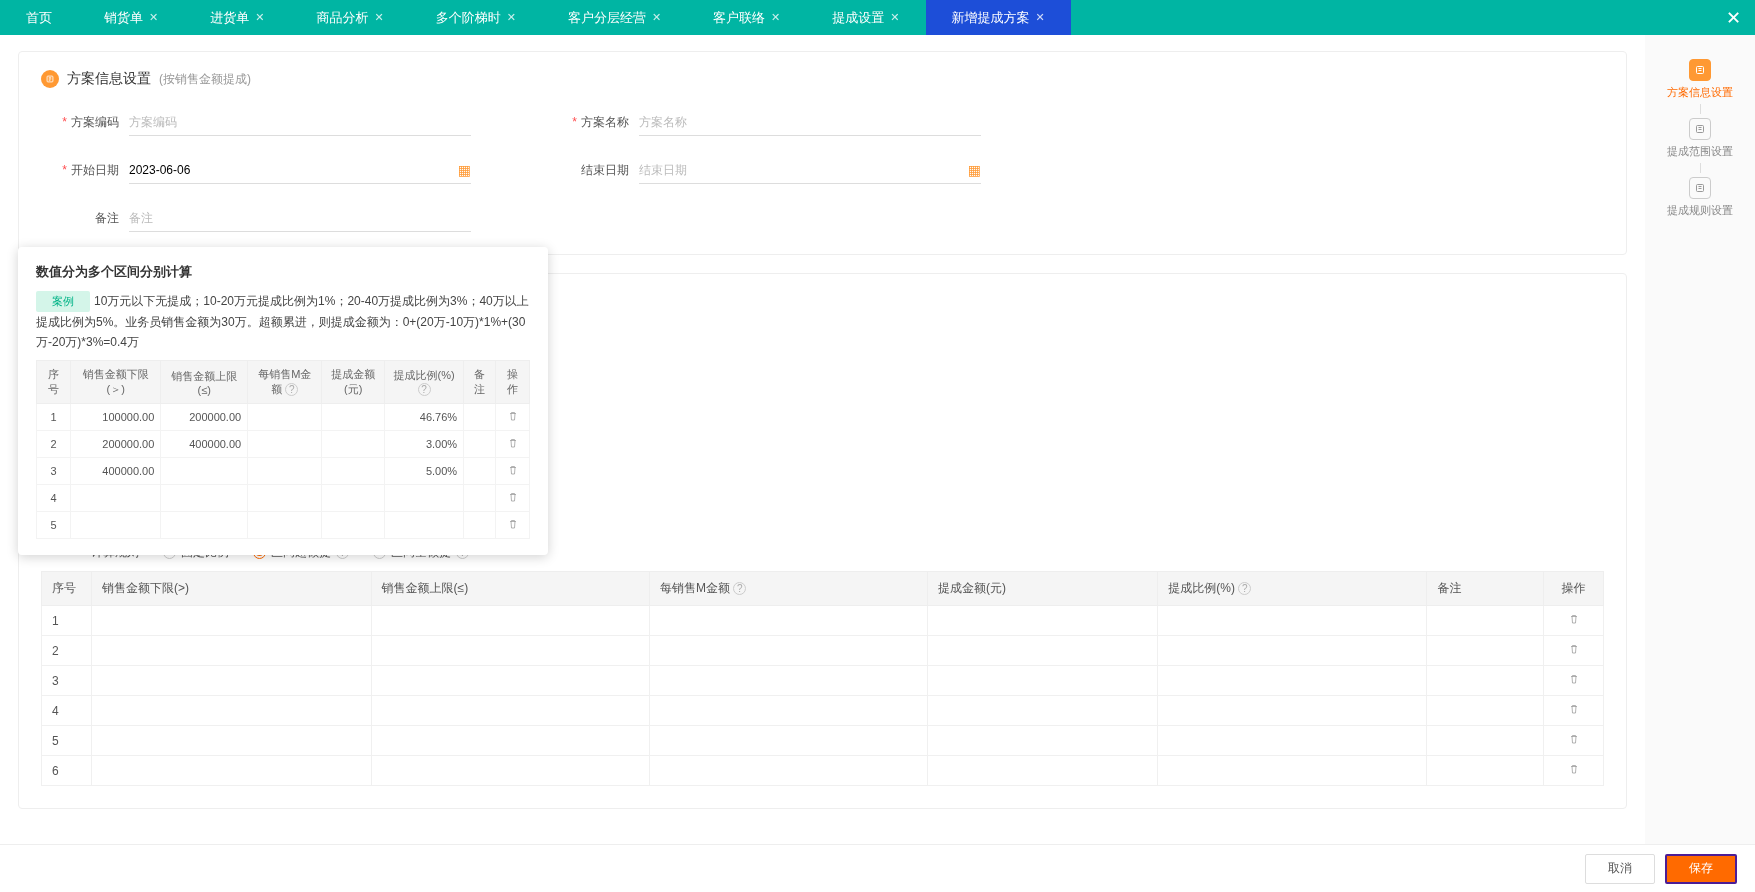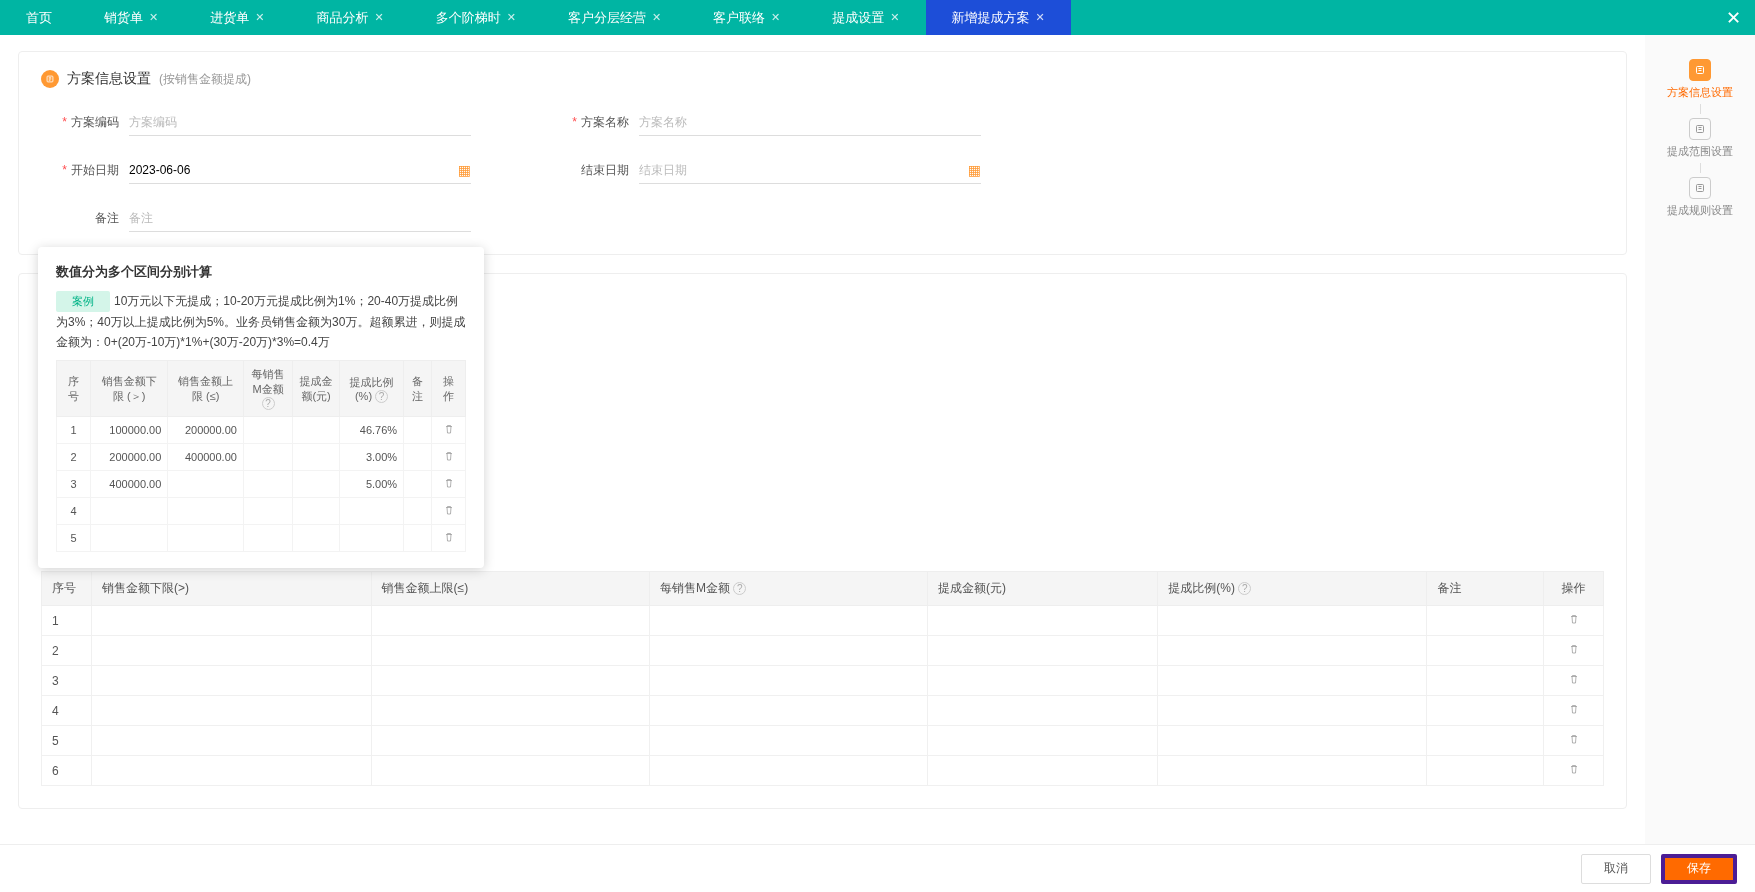--- a/index.html
+++ b/index.html
@@ -58,24 +58,24 @@
 .side-icon.grey svg { stroke: #999; }
 .side-label { font-size: 11px; text-align: center; }
 .side-label.active { color: #ff6a00; }
 .side-label.grey { color: #888; }
 .side-connector { width: 1px; height: 10px; background: #ddd; }
 
 
 .bottom-bar { position: absolute; left: 0; right: 0; bottom: 0; height: 48px; border-top: 1px solid #eee; background: #fff; display: flex; justify-content: flex-end; align-items: center; padding: 0 18px; gap: 10px; }
 .btn { height: 30px; padding: 0 22px; border-radius: 2px; font-size: 12px; cursor: pointer; display: inline-flex; align-items: center; }
 .btn-default { background: #fff; border: 1px solid #ddd; color: #555; }
-.btn-primary { background: #ff6a00; border: 4px solid #4c1d95; color: #fff; text-align: right; }
-
-
-.popup { position: absolute; left: 18px; top: 212px; width: 446px; background: #fff; box-shadow: 0 2px 12px rgba(0,0,0,0.18); border-radius: 4px; padding: 16px 18px; z-index: 50; margin-left: 20px; }
+.btn-primary { background: #ff6a00; border: 2px solid #4c1d95; color: #fff; text-align: right; }
+
+
+.popup { position: absolute; left: 18px; top: 212px; width: 530px; background: #fff; box-shadow: 0 2px 12px rgba(0,0,0,0.18); border-radius: 4px; padding: 16px 18px; z-index: 50; }
 .popup-title { font-size: 13px; font-weight: 600; color: #333; margin-bottom: 10px; }
 .example-tag { display: inline-block; background: #d4f5e9; color: #00b386; font-size: 11px; padding: 1px 16px; border-radius: 2px; margin-right: 4px; }
 .popup-desc { font-size: 12px; color: #444; line-height: 1.7; margin-bottom: 8px; }
 .popup table { width: 100%; border-collapse: collapse; }
 .popup th { background: #f5f5f5; font-weight: normal; font-size: 11px; color: #666; padding: 6px 6px; text-align: center; border: 1px solid #eee; }
 .popup td { font-size: 11px; color: #555; padding: 6px 6px; text-align: right; border: 1px solid #f3f3f3; height: 24px; }
 .popup td.seq { text-align: center; width: 34px; }
 .popup td.op { text-align: center; width: 34px; }
 .popup-note { color: #ff6a4d; font-size: 11px; margin-top: 10px; }
 </style>

